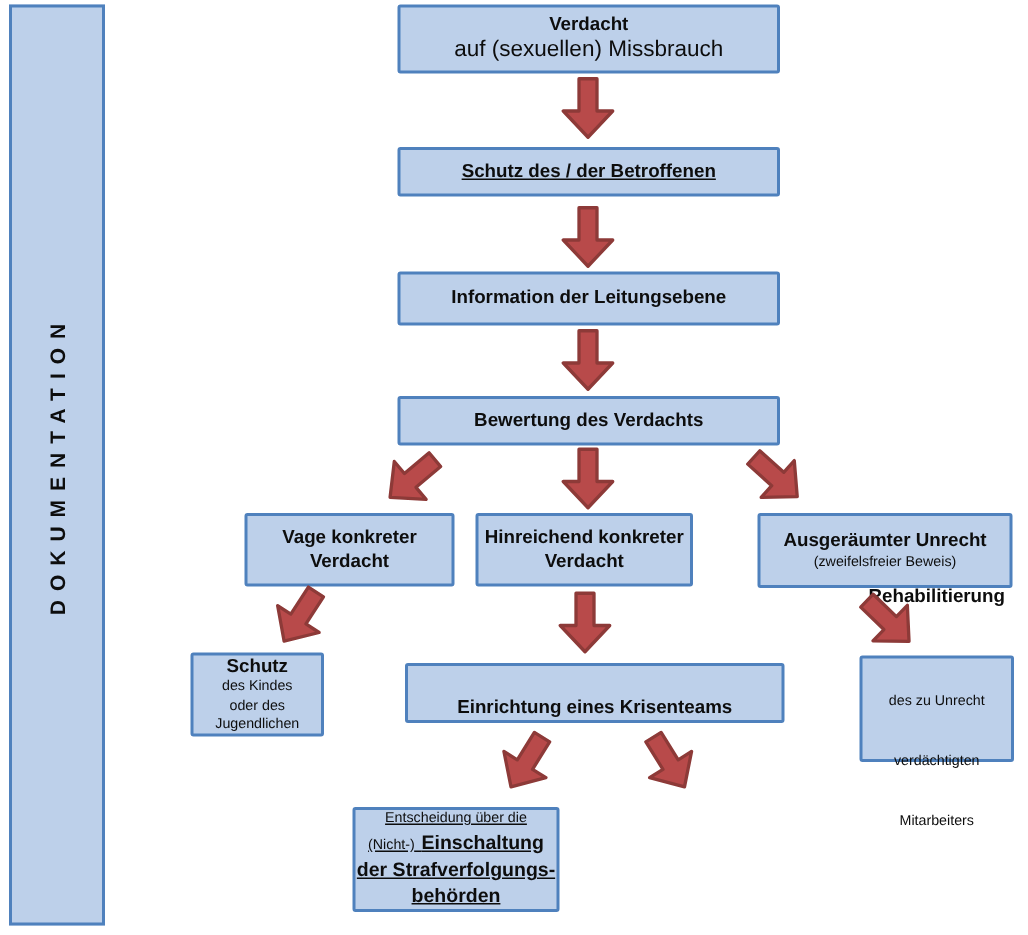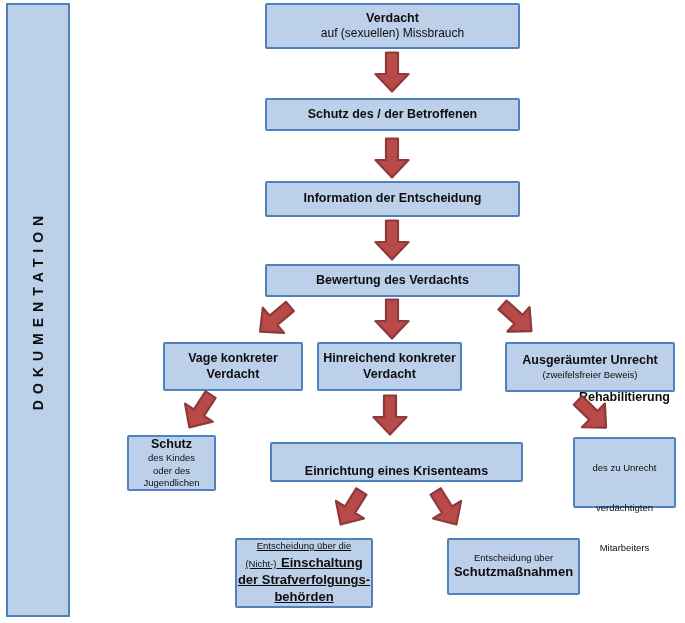--- a/index.html
+++ b/index.html
@@ -19,21 +19,21 @@
     box-sizing:border-box;
     display:flex;
     flex-direction:column;
     align-items:center;
     justify-content:center;
     text-align:center;
     line-height:1.25;
   }
   .title{font-weight:bold;font-size:12.5px;}
   .title-lg{font-weight:bold;font-size:13px;line-height:1.3;}
-  .sub{font-size:12px;}
+  .sub{font-size:15px;}
   .small{font-size:9.5px;line-height:1.3;}
   .gap{height:5px;}
   .docbar{
     position:absolute;
     left:6px;top:3px;width:64px;height:614px;
     background:var(--box-fill,#bdd0ea);
     border:2.5px solid var(--box-border,#4f81bd);
     box-sizing:border-box;
     display:flex;align-items:center;justify-content:center;
   }
@@ -65,26 +65,26 @@
 
   <div class="docbar">
     <span>DOKUMENTATION</span>
   </div>
 
   <div class="node" style="left:265px;top:3px;width:255px;height:46px;">
     <span class="title">Verdacht</span>
     <span class="sub">auf (sexuellen) Missbrauch</span>
   </div>
 
-  <div class="node" style="left:265px;top:98px;width:255px;height:33px;">
+  <div class="node" style="left:265px;top:98px;width:255px;height:33px;text-decoration:underline;">
     <span class="title">Schutz des / der Betroffenen</span>
   </div>
 
   <div class="node" style="left:265px;top:181px;width:255px;height:36px;">
-    <span class="title">Information der Entscheidung</span>
+    <span class="title">Information der Leitungsebene</span>
   </div>
 
   <div class="node" style="left:265px;top:264px;width:255px;height:33px;">
     <span class="title">Bewertung des Verdachts</span>
   </div>
 
   <div class="node" style="left:163px;top:342px;width:140px;height:49px;">
     <span class="title">Vage konkreter</span>
     <span class="title">Verdacht</span>
   </div>
@@ -121,24 +121,20 @@
   <div class="node" style="left:235px;top:538px;width:138px;height:70px;text-decoration:underline;">
     <span class="small">Entscheidung über die</span>
     <span>
       <span class="small">(Nicht-)</span>
       <span class="title-lg">Einschaltung</span>
     </span>
     <span class="title-lg">der Strafverfolgungs-</span>
     <span class="title-lg">behörden</span>
   </div>
 
-  <div class="node" style="left:447px;top:538px;width:133px;height:57px;">
-    <span class="small">Entscheidung über</span>
-    <span class="title-lg">Schutzmaßnahmen</span>
-  </div>
 
   <div class="arrow" style="left:374px;top:51px;">
       <svg>
         <use href="#block-arrow"></use>
       </svg>
     </div>
   <div class="arrow" style="left:374px;top:137px;">
       <svg>
         <use href="#block-arrow"></use>
       </svg>

